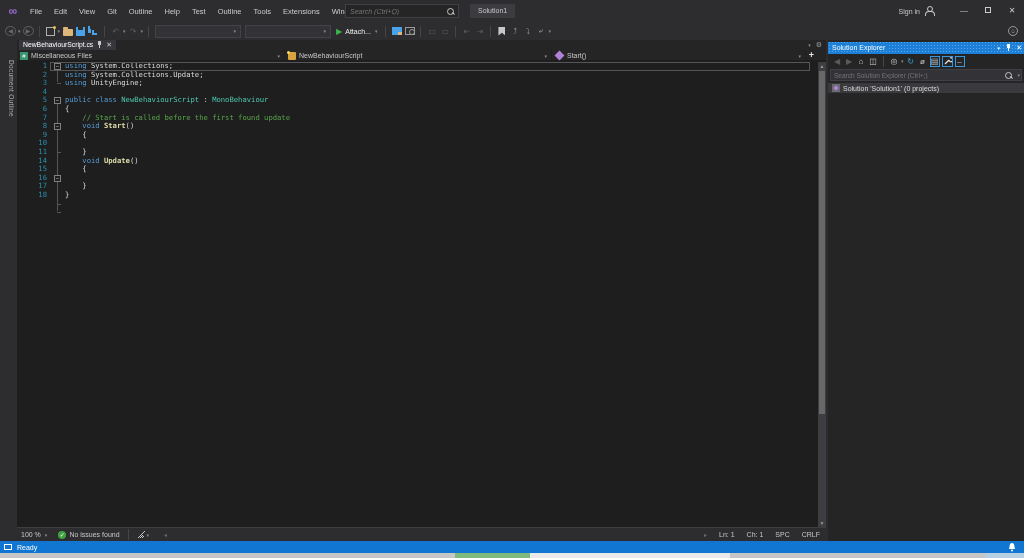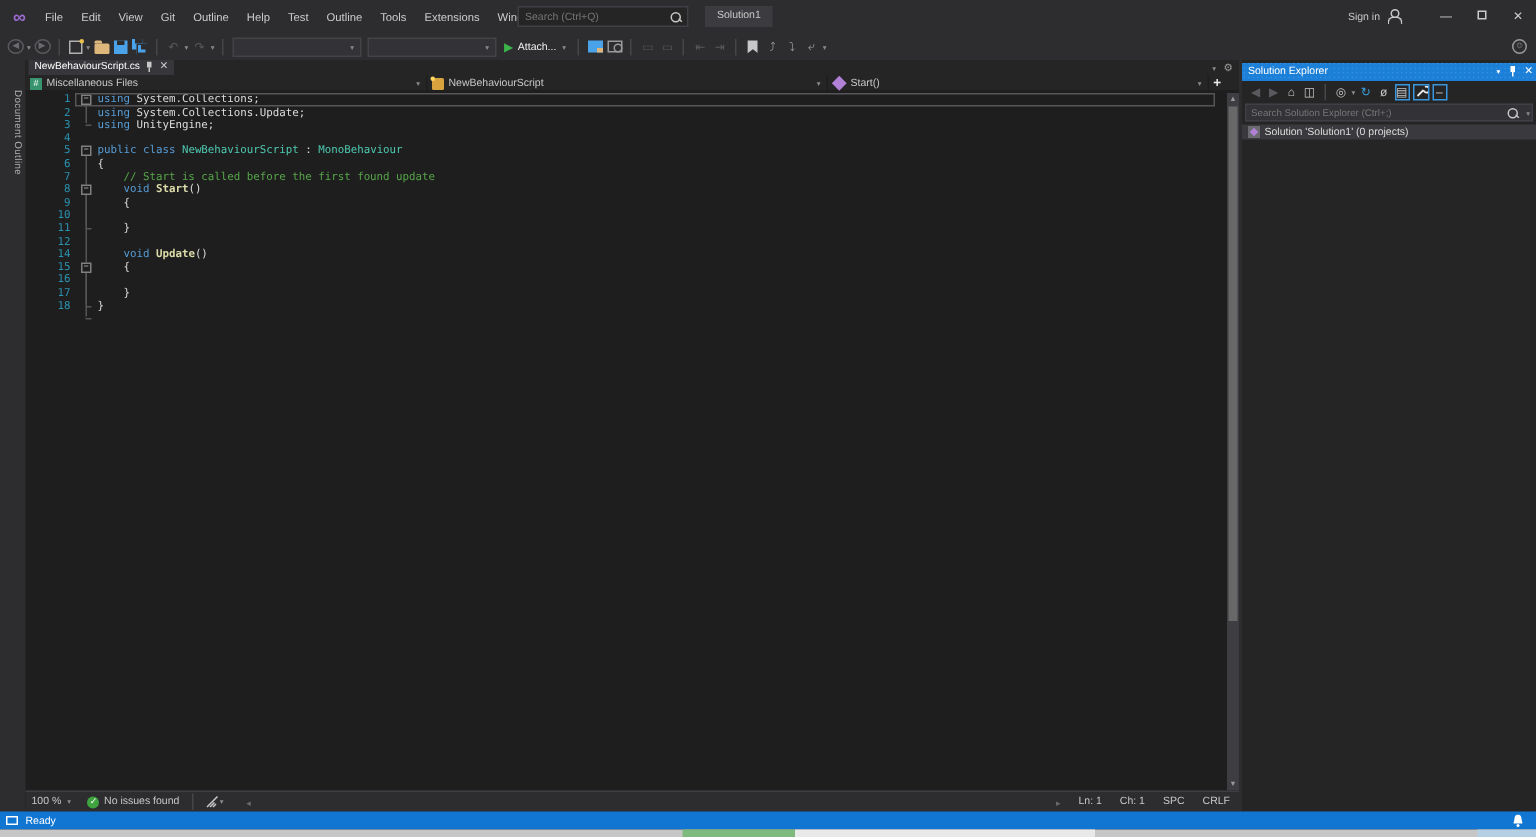--- a/index.html
+++ b/index.html
@@ -10,21 +10,21 @@
   
   .titlebar { position:absolute; left:0; top:0; width:1024px; height:22px;
               background:#2d2d30; display:flex; align-items:center; }
   .vs-logo { width:14px; height:14px; margin:0 4px 0 6px; color:#9b6bd3;
              font-size:12px; line-height:14px; text-align:center; font-weight:bold; }
   .menubar { display:flex; align-items:center; }
   .menu-item { font-size:7.5px; color:#cccccc; padding:3px 6px; cursor:default; }
   .tb-search { position:absolute; left:345px; top:4px; width:114px; height:14px;
                background:#252526; border:1px solid #3f3f46; display:flex; align-items:center; }
   .tb-search input { flex:1; background:transparent; border:0; outline:0; color:#9a9a9a;
-                     font-size:7px; font-family:"Liberation Sans",sans-serif; padding:0 4px; min-width:0; }
+                     font-size:7px; font-family:"Liberation Sans",sans-serif; padding:0 4px; min-width:0;font-style:italic; }
   .mag { width:9px; height:9px; position:relative; margin-right:3px; flex:0 0 auto; }
   .mag::before { content:""; position:absolute; left:1px; top:1px; width:5px; height:5px;
                  border:1px solid #c8c8c8; border-radius:50%; }
   .mag::after { content:""; position:absolute; left:6px; top:6px; width:3px; height:1px;
                 background:#c8c8c8; transform:rotate(45deg); }
   .solution-badge { position:absolute; left:470px; top:4px; height:14px; padding:0 8px;
                     background:#3c3c40; color:#c8c8c8; font-size:7px; line-height:14px; }
   .tb-right { position:absolute; right:0; top:0; height:22px; display:flex; align-items:center; }
   .signin-label { font-size:7px; color:#c8c8c8; margin-right:4px; }
   .person { width:10px; height:10px; position:relative; margin-right:18px; }
@@ -365,25 +365,20 @@
             <span class="ln">10</span>
             <span class="fold-col"></span>
             <span class="ctext"></span>
           </div>
           <div class="code-row">
             <span class="ln">11</span>
             <span class="fold-col"></span>
             <span class="ctext"><span class="tk-pl">    }</span></span>
           </div>
           <div class="code-row">
-            <span class="ln">12</span>
-            <span class="fold-col"></span>
-            <span class="ctext"></span>
-          </div>
-          <div class="code-row">
             <span class="ln">14</span>
             <span class="fold-col"></span>
             <span class="ctext"><span class="tk-pl">    </span><span class="tk-kw">void </span><span class="tk-me">Update</span><span class="tk-pl">()</span></span>
           </div>
           <div class="code-row">
             <span class="ln">15</span>
             <span class="fold-col"></span>
             <span class="ctext"><span class="tk-pl">    {</span></span>
           </div>
           <div class="code-row">

